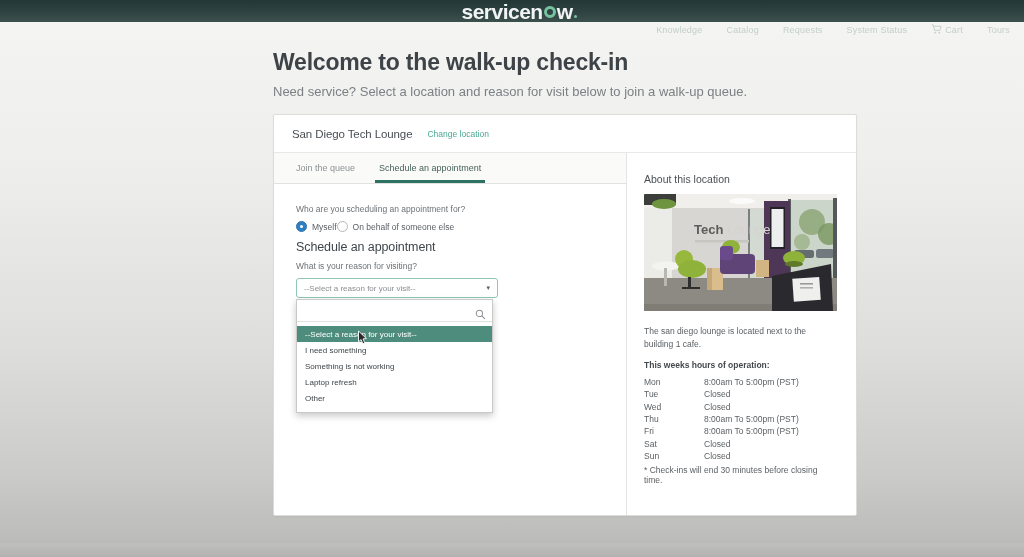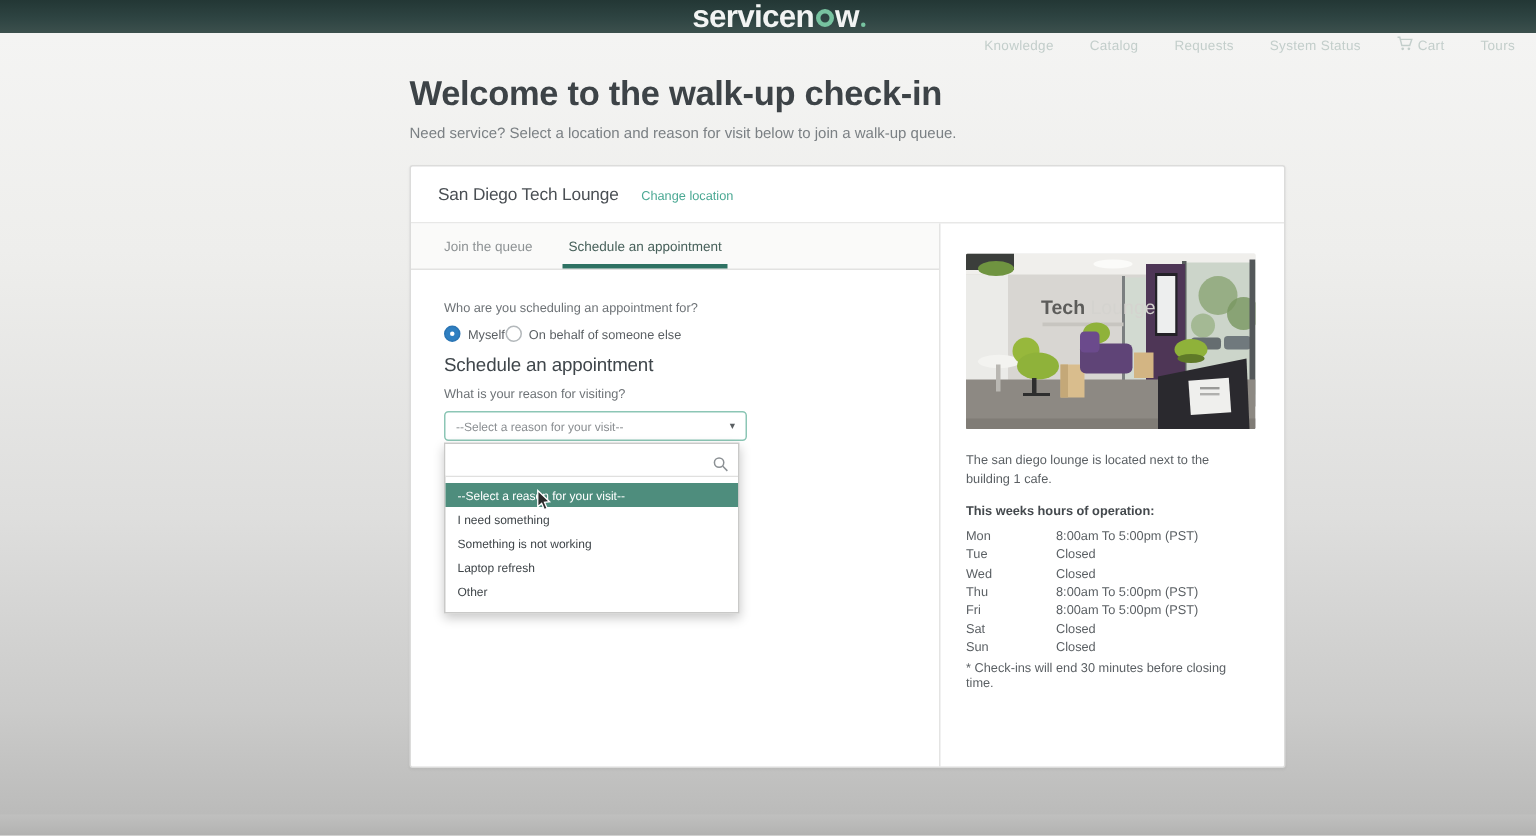--- a/index.html
+++ b/index.html
@@ -20,21 +20,21 @@
   }
   .logo { display:flex; align-items:center; color:#f2f4f3; font-size:21px; font-weight:700; letter-spacing:-0.5px; cursor:default; }
   .logo .o-ring { display:inline-block; width:12px; height:12px; border:3.5px solid #77c3a0; border-radius:50%; margin:0 1px; }
   .logo .tm-dot { display:inline-block; width:3px; height:3px; background:#77c3a0; border-radius:50%; margin:8px 0 0 1px; }
   .nav-items { margin-left:auto; display:flex; align-items:center; gap:24px; }
   .nav-item { color:#c3cecb; font-size:9px; letter-spacing:0.2px; display:flex; align-items:center; gap:3px; cursor:pointer; }
 
   
   .content { margin-left:273px; width:584px; }
   .page-title { margin-top:27px; font-size:23px; font-weight:600; color:#3d4347; letter-spacing:-0.2px; }
-  .page-subtitle { margin-top:8px; font-size:10px; color:#7b8084; }
+  .page-subtitle { margin-top:8px; font-size:13px; color:#7b8084; }
 
   
   .card { margin-top:15px; background:#fff; border:1px solid #dcdcdb; border-radius:2px;
           min-height:401px; box-shadow:0 1px 2px rgba(0,0,0,0.04); }
   .card-header { height:38px; display:flex; align-items:center; padding:0 18px; border-bottom:1px solid #e8e8e7; }
   .location-name { font-size:11.5px; color:#4a4f54; letter-spacing:-0.1px; }
   .change-location { margin-left:15px; font-size:8.5px; color:#4aa893; cursor:pointer; }
 
   .card-body { display:flex; min-height:362px; }
   .col-left { width:355px; border-right:1px solid #e4e4e3; }
@@ -186,20 +186,21 @@
                 <svg width="12" height="16" viewBox="0 0 12 16">
                     <path d="M1.5 1 L1.5 11.8 L4.1 9.6 L5.9 13.8 L7.8 12.9 L6 8.9 L9.4 8.5 Z" fill="#2a2a2a" stroke="#fff" stroke-width="0.9"></path>
                   </svg>
               </span>
             </div>
           </div>
         </div>
       </div>
 
       <div class="col-right">
+        <div class="about-heading">About this location</div>
 
         <svg class="photo" viewBox="0 0 193 117" preserveAspectRatio="none">
 
           <rect x="0" y="0" width="193" height="117" fill="#d8d6d2"></rect>
           <rect x="0" y="0" width="193" height="14" fill="#f0efec"></rect>
           <ellipse cx="98" cy="7" rx="13" ry="3" fill="#fbfbf9"></ellipse>
           <rect x="0" y="14" width="28" height="72" fill="#ebebe8"></rect>
 
           <rect x="146" y="6" width="47" height="88" fill="#ccd5ca"></rect>
           <circle cx="168" cy="28" r="13" fill="#8aa473" opacity="0.8"></circle>

